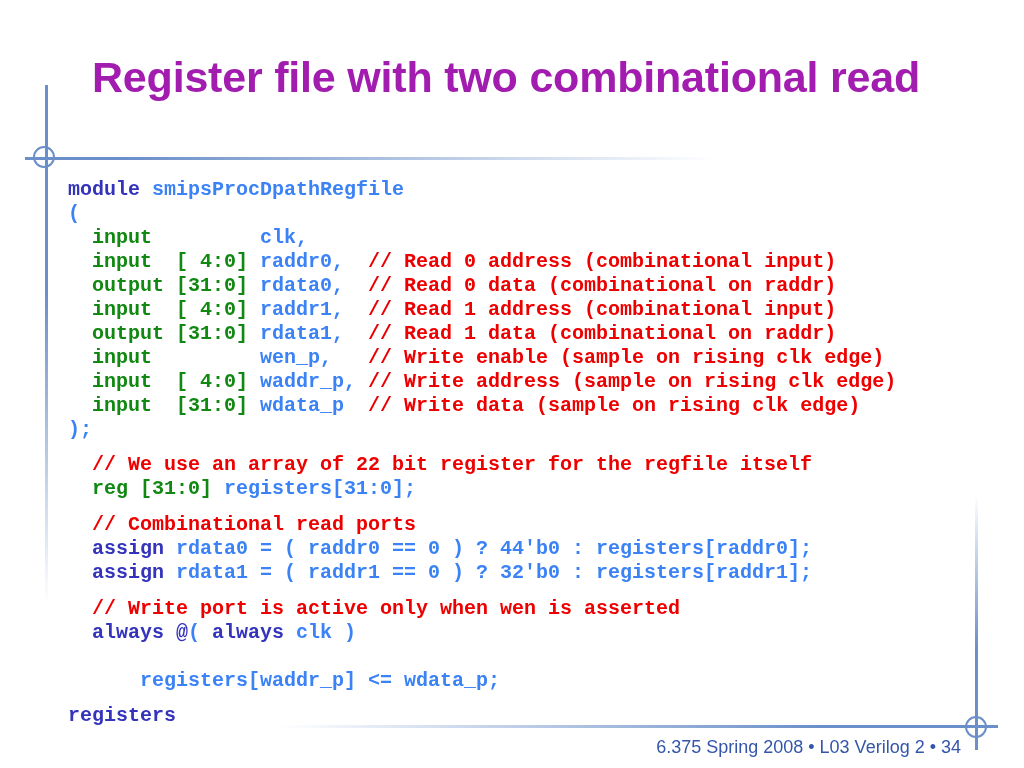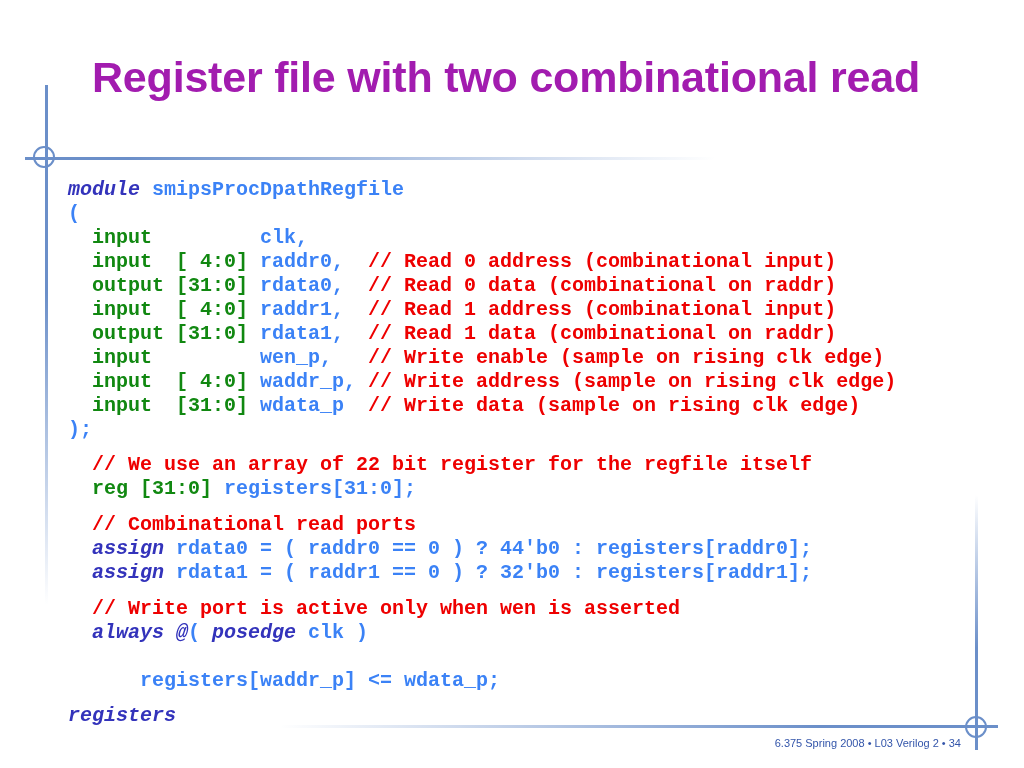--- a/index.html
+++ b/index.html
@@ -36,27 +36,27 @@
   .circle-bottom {
     position: absolute; left: 965px; top: 716px; width: 22px; height: 22px;
     border: 2.5px solid #6b8fc9; border-radius: 50%; box-sizing: border-box;
   }
   .code {
     position: absolute; left: 68px; top: 178px;
     font-family: "Liberation Mono", monospace; font-weight: bold;
     font-size: 20px; color: #000000; white-space: pre;
   }
   .ln { position: absolute; left: 0; height: 24px; line-height: 24px; white-space: pre; }
-  .kw { color: #3333bb; font-style: italic; }
+  .kw { color: #3333bb; }
   .ty { color: #118811; }
   .cm { color: #ee0000; }
   .tx { color: #3b82f6; }
   .footer {
     position: absolute; right: 63px; top: 737px;
-    font-family: "Liberation Sans", sans-serif; font-size: 11px; color: #3355aa;
+    font-family: "Liberation Sans", sans-serif; font-size: 18px; color: #3355aa;
     white-space: nowrap;
   }
 </style>
 </head>
 <body>
 
 <div class="vline-left"></div>
 <div class="hline-top"></div>
 <div class="circle-top"></div>
 <div class="vline-right"></div>
@@ -81,19 +81,19 @@
   <div class="ln" style="top:240px"><span class="tx">);</span></div>
 
   <div class="ln" style="top:275px"><span class="cm">  // We use an array of 22 bit register for the regfile itself</span></div>
   <div class="ln" style="top:299px"><span class="ty">  reg [31:0]</span><span class="tx"> registers[31:0];</span></div>
 
   <div class="ln" style="top:335px"><span class="cm">  // Combinational read ports</span></div>
   <div class="ln" style="top:359px"><span class="kw">  assign</span><span class="tx"> rdata0 = ( raddr0 == 0 ) ? 44'b0 : registers[raddr0];</span></div>
   <div class="ln" style="top:383px"><span class="kw">  assign</span><span class="tx"> rdata1 = ( raddr1 == 0 ) ? 32'b0 : registers[raddr1];</span></div>
 
   <div class="ln" style="top:419px"><span class="cm">  // Write port is active only when wen is asserted</span></div>
-  <div class="ln" style="top:443px"><span class="kw">  always @</span><span class="tx">( </span><span class="kw">posedge</span><span class="tx"> clk )</span></div>
+  <div class="ln" style="top:443px"><span class="kw">  always @</span><span class="tx">( </span><span class="kw">always</span><span class="tx"> clk )</span></div>
   <div class="ln" style="top:491px"><span class="tx">      registers[waddr_p] &lt;= wdata_p;</span></div>
 
   <div class="ln" style="top:526px"><span class="kw">registers</span></div>
 </div>
 
 <div class="footer">6.375 Spring 2008 • L03 Verilog 2 • 34</div>
 
 </body></html>

